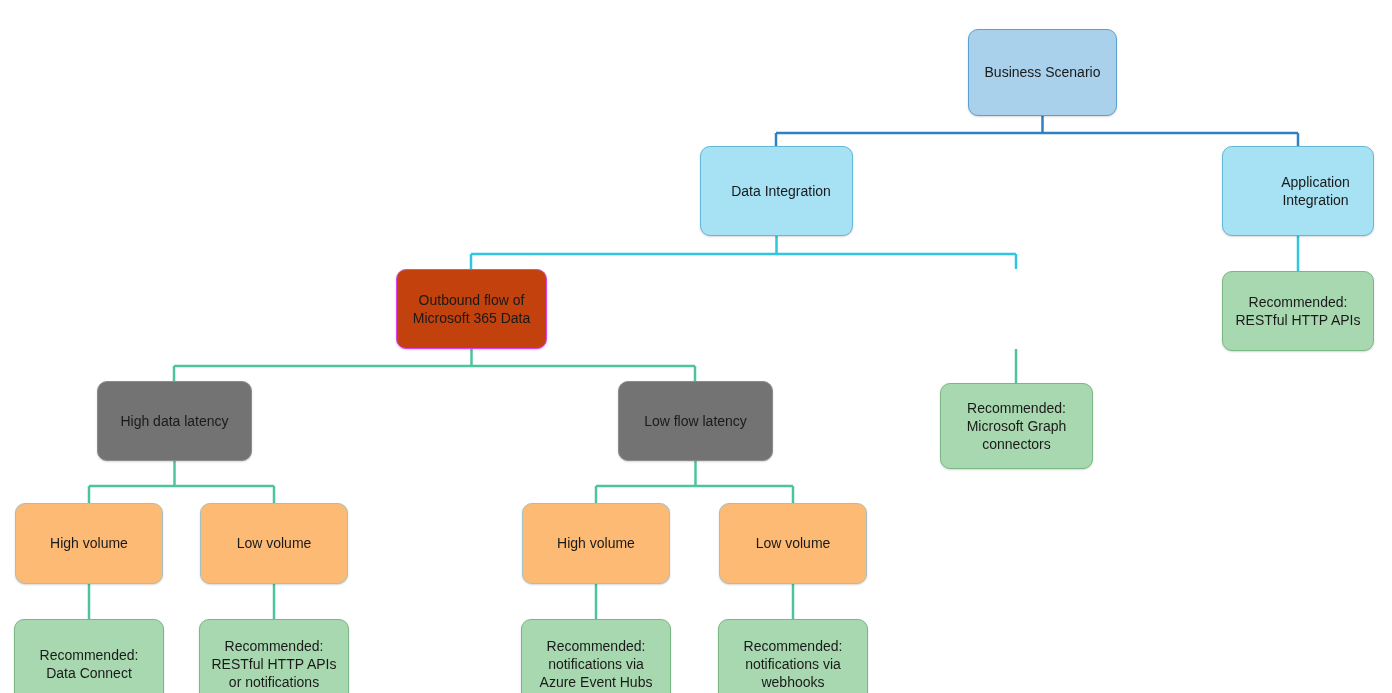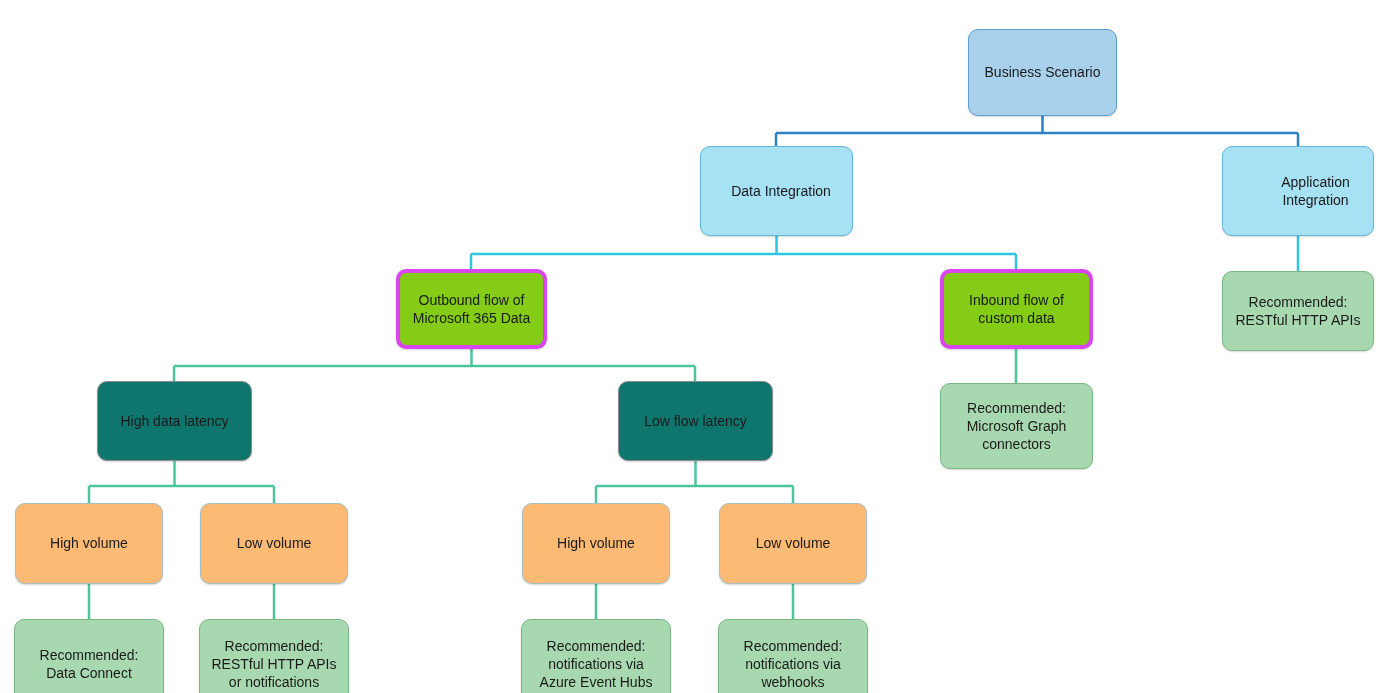--- a/index.html
+++ b/index.html
@@ -50,26 +50,26 @@
     background: #a9d1ec;
     border: 1px solid #5ba0d0;
     font-size: 14px;
   }
   .n-branch {
     background: #a6e1f4;
     border: 1px solid #63b8d6;
     font-size: 14px;
   }
   .n-flow {
-    background: #84cc16;
-    border: 4px solid #d946ef;
+    background: #c2410c;
+    border: 1px solid #d946ef;
     font-size: 14px;
   }
   .n-latency {
-    background: #0f766e;
+    background: #737373;
     border: 1px solid #8c8c8c;
     font-size: 14px;
   }
   .n-volume {
     background: #fdba74;
     border: 1px solid #a6bfc1;
     font-size: 14px;
   }
   .n-rec {
     background: #a8d8af;
@@ -147,24 +147,20 @@
   <div class="node n-branch" style="left:1222px; top:130px; width:152px; height:90px;padding-left:42px;">
     <span class="label">Application
 Integration</span>
   </div>
 
   <div class="node n-flow" style="left:396px; top:253px; width:151px; height:80px;">
     <span class="label">Outbound flow of
 Microsoft 365 Data</span>
   </div>
 
-  <div class="node n-flow" style="left:940px; top:253px; width:153px; height:80px;">
-    <span class="label">Inbound flow of
-custom data</span>
-  </div>
 
   <div class="node n-rec" style="left:1222px; top:255px; width:152px; height:80px;">
     <span class="label">Recommended:
 RESTful HTTP APIs</span>
   </div>
 
   <div class="node n-rec" style="left:940px; top:367px; width:153px; height:86px;">
     <span class="label">Recommended:
 Microsoft Graph
 connectors</span>

